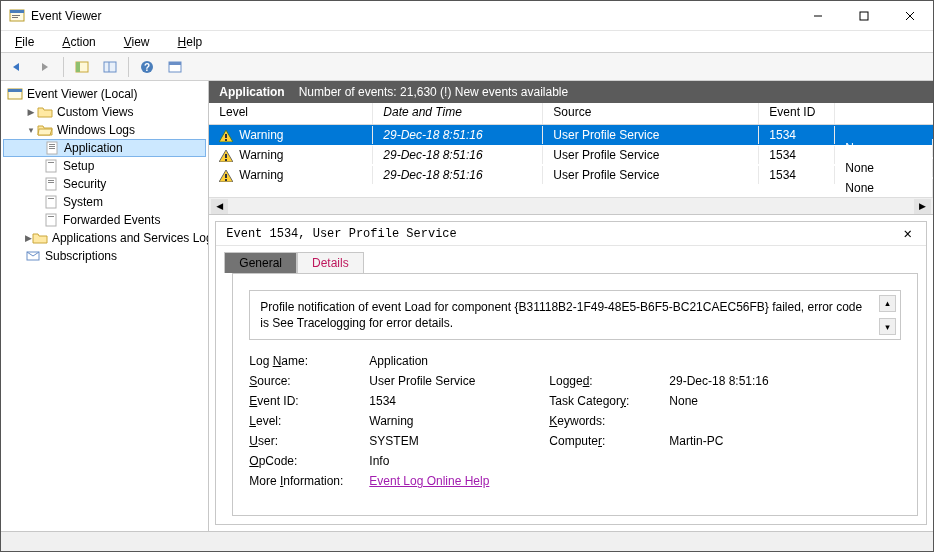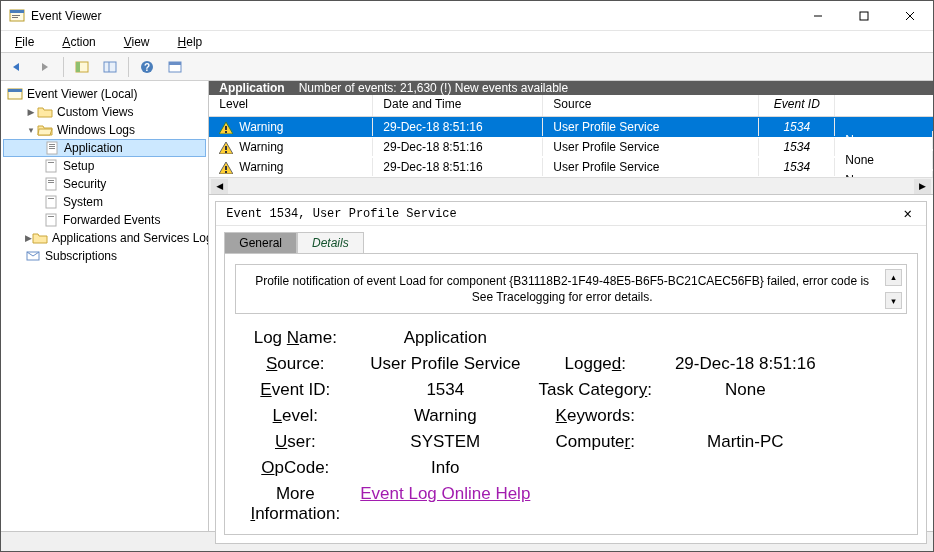--- a/index.html
+++ b/index.html
@@ -22,40 +22,40 @@
 .node-icon { width: 16px; height: 16px; margin-right: 4px; display: inline-flex; align-items: center; justify-content: center; }
 .indent-1 { padding-left: 22px; }
 .indent-2 { padding-left: 40px; }
 .right { flex: 1; display: flex; flex-direction: column; }
 .apphdr { height: 22px; background: #5b5b5b; color: #fff; display: flex; align-items: center; padding: 0 10px; gap: 14px; font-size: 12px; }
 .apphdr b { font-weight: 600; }
 .grid { height: 112px; background: #fff; border-bottom: 1px solid #c7c7c7; display: flex; flex-direction: column; }
 .ghead { display: flex; height: 22px; border-bottom: 1px solid #d8d8d8; background: #fff; }
 .ghead .col, .grow .col { padding: 2px 10px; border-right: 1px solid #e8e8e8; overflow: hidden; white-space: nowrap; }
 .col.level { width: 164px; }
-.col.dt { width: 170px; }
+.col.dt { width: 170px; font-style: italic; }
 .col.src { width: 216px; }
-.col.eid { width: 76px; text-align: center; font-style: italic; }
+.col.eid { width: 76px; text-align: left; }
 .col.tc { flex: 1; margin-top: 25px; }
 .grow { display: flex; height: 20px; align-items: center; }
 .grow.sel { background: #0078d7; color: #fff; }
 .warn-icon { display: inline-block; width: 14px; height: 12px; margin-right: 6px; vertical-align: middle; }
 .hscroll { height: 17px; background: #f0f0f0; border-top: 1px solid #ddd; display: flex; align-items: center; justify-content: space-between; padding: 0 2px; }
 .hscroll .arrow { width: 17px; height: 15px; background: #e3e3e3; display: flex; align-items: center; justify-content: center; font-size: 9px; }
 .detail { flex: 1; margin: 6px; border: 1px solid #c7c7c7; background: #fff; display: flex; flex-direction: column; }
 .detail-hdr { height: 24px; display: flex; align-items: center; padding: 0 10px; border-bottom: 1px solid #e5e5e5; font-family: Liberation Mono, monospace; }
 .detail-hdr .close { margin-left: auto; font-weight: bold; font-size: 14px; padding: 0 4px; }
 .tabs { display: flex; padding: 6px 8px 0 8px; }
-.tab { padding: 3px 14px; border: 1px solid #c7c7c7; border-bottom: none; background: #a3a3a3; font-size: 12px; position: relative; }
-.tab.inactive { background: #f4f4f4; color: #14532d; font-style: italic; }
-.tabbody { border: 1px solid #c7c7c7; margin: 0 8px 8px 8px; flex: 1; padding: 10px; position: relative; text-align: center; }
+.tab { padding: 3px 14px; border: 1px solid #c7c7c7; border-bottom: none; background: #737373; font-size: 12px; position: relative; }
+.tab.inactive { background: #f4f4f4; color: #be185d; }
+.tabbody { border: 1px solid #c7c7c7; margin: 0 8px 8px 16px; flex: 1; padding: 16px; position: relative; }
 .msgbox { border: 1px solid #c7c7c7; padding: 8px 28px 8px 10px; font-size: 12px; line-height: 1.35; position: relative; margin-bottom: 14px; }
 .msgbox .scroll { position: absolute; right: 4px; top: 4px; bottom: 4px; width: 17px; display: flex; flex-direction: column; justify-content: space-between; }
 .msgbox .scroll .sb { width: 17px; height: 17px; background: #f0f0f0; border: 1px solid #ccc; display: flex; align-items: center; justify-content: center; font-size: 9px; }
-.props { display: grid; grid-template-columns: 120px 180px 120px 180px; row-gap: 6px; font-size: 17px; }
+.props { display: grid; grid-template-columns: 120px 180px 120px 180px; row-gap: 6px; font-size: 12px; }
 .props .lbl { color: #000; }
 .link { color: #a21caf; }
 .status { height: 20px; border-top: 1px solid #c7c7c7; background: #f0f0f0; }
 .u { text-decoration: underline; }
 svg { display: block; }
 </style>
 </head>
 <body>
 
 <div class="titlebar">

